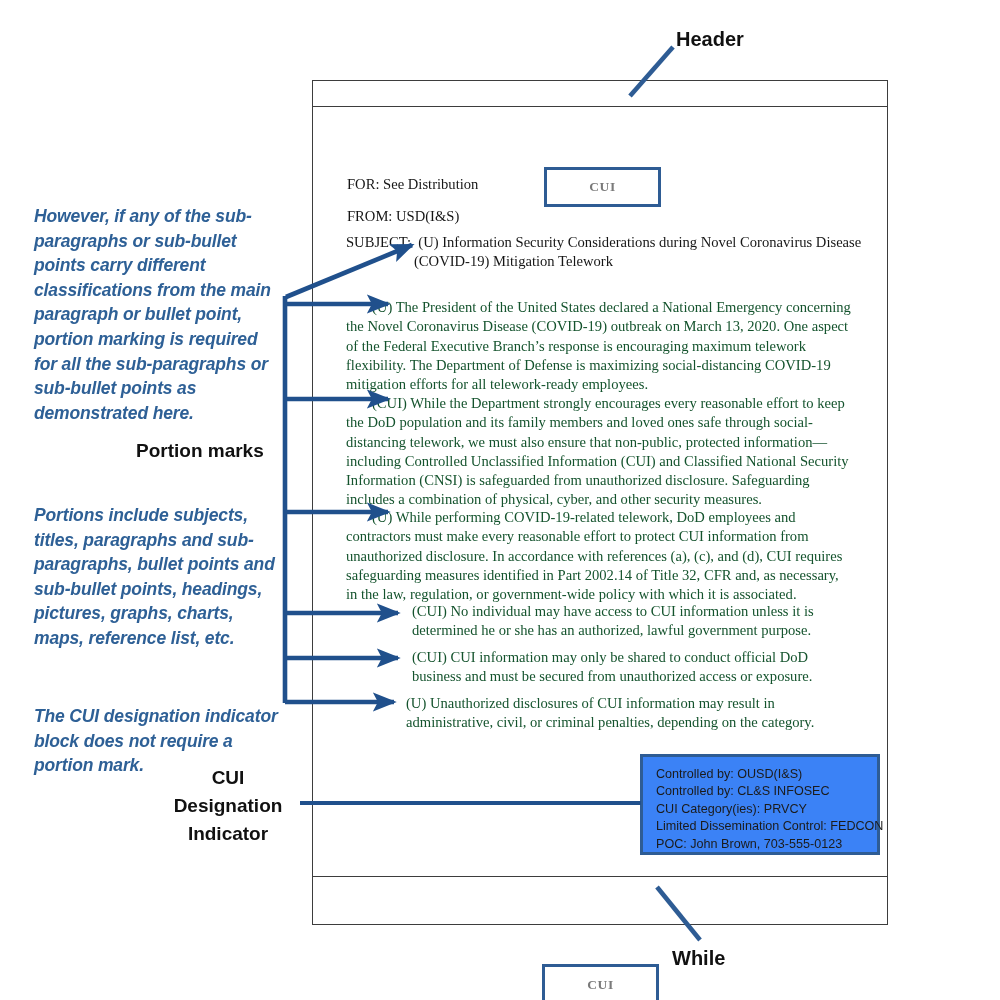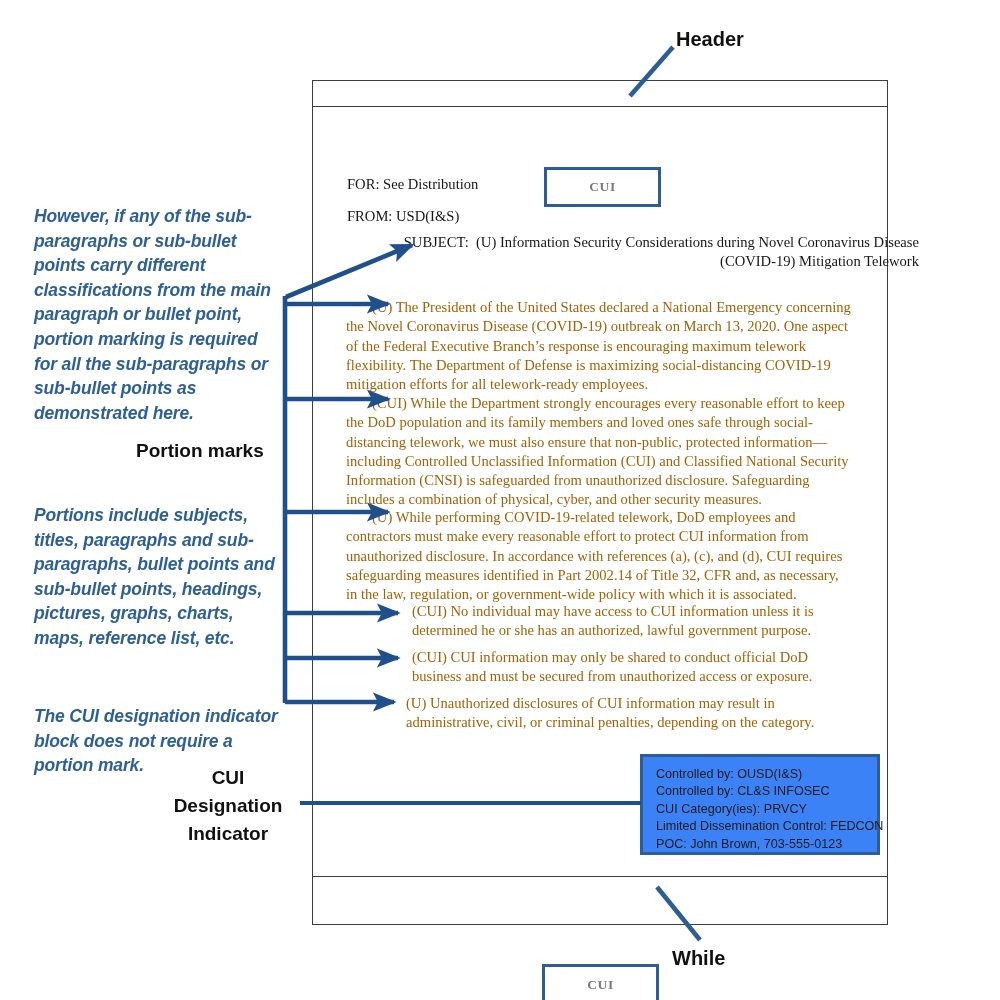--- a/index.html
+++ b/index.html
@@ -68,42 +68,41 @@
     font-weight: 700;
     font-size: 13.5px;
     letter-spacing: 0.6px;
   }
   #cui-header-box { left: 231px; top: 86px; width: 117px; height: 40px; }
   #cui-footer-box { left: 229px; top: 883px; width: 117px; height: 41px; }
 
   
   .doc-text {
     position: absolute;
-    color: #a16207;
+    color: #14532d;
     font-family: "Liberation Serif", serif;
     font-size: 14.6px;
     line-height: 19.3px;
     text-align: left;
   }
   .doc-line { position: absolute; color:#161616; font-family:"Liberation Serif", serif; font-size:14.6px; line-height:19.3px; }
 
   .para { position: absolute; width: 507px; }
   .para .ind { display: inline-block; width: 26px; }
 
   
   #subject-block {
     position: absolute;
     left: 346px; top: 233px; width: 505px;
     padding-left: 68px;
     text-indent: -68px;
     color: #161616;
     font-family: "Liberation Serif", serif;
     font-size: 14.6px;
     line-height: 19.3px;
-    text-align: right;
   }
 
   
   #designation-block {
     position: absolute;
     left: 640px; top: 754px;
     width: 240px; height: 101px;
     border: 3px solid #2E5C94;
     background: #3b82f6;
     box-sizing: border-box;

